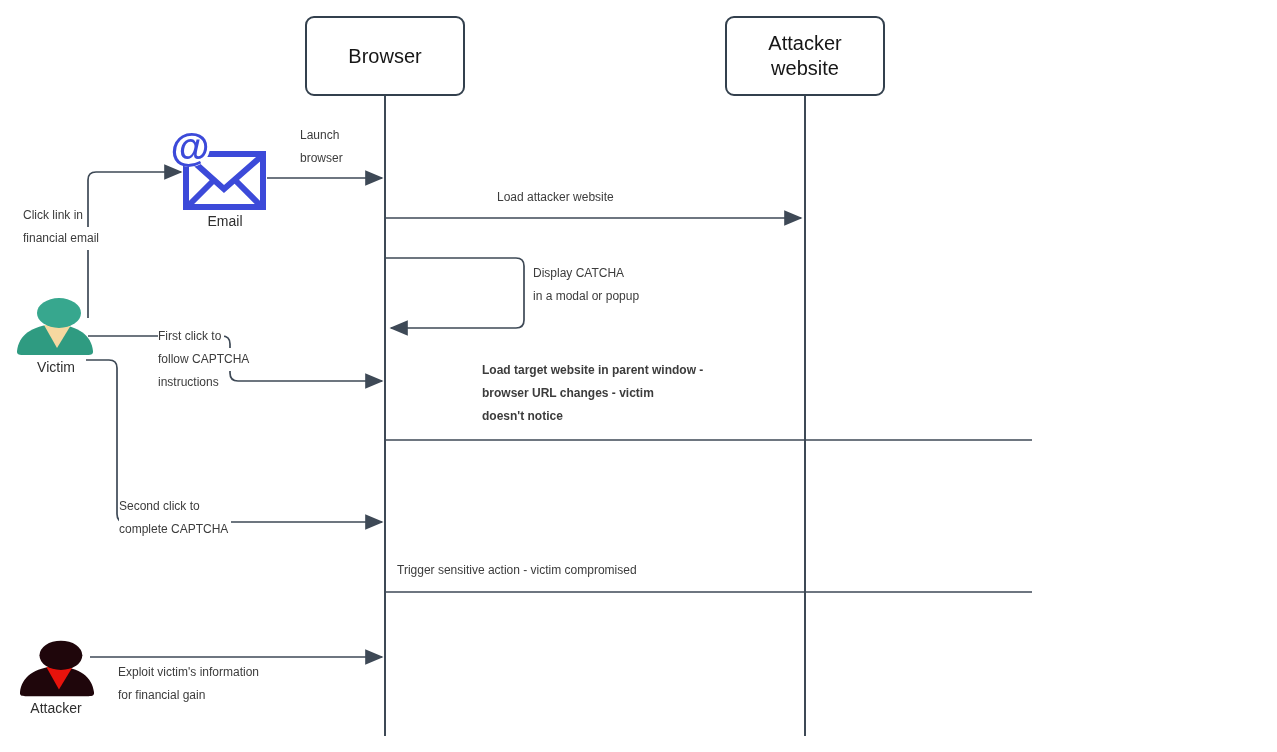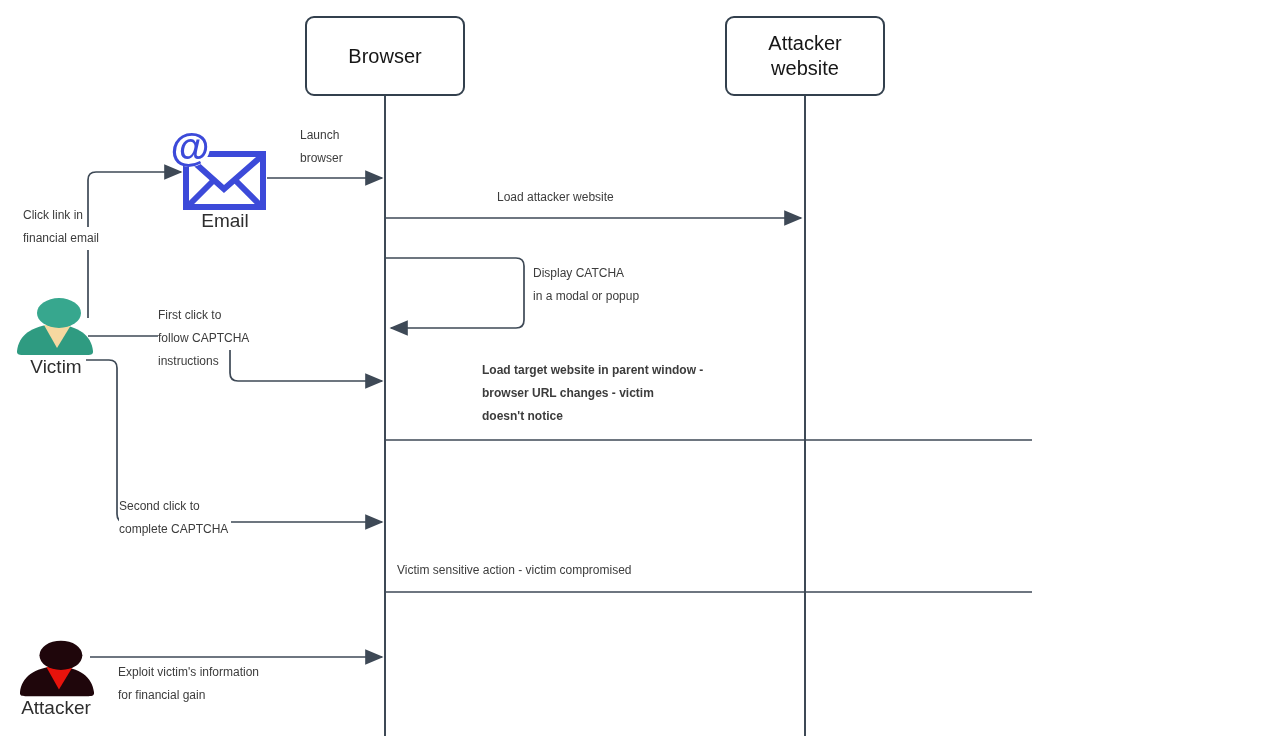--- a/index.html
+++ b/index.html
@@ -13,21 +13,21 @@
   .conn{stroke-width:1.7;}
   .pbox{
     position:absolute;width:160px;height:80px;box-sizing:border-box;
     background:#ffffff;border:2px solid #33404d;border-radius:9px;
     display:flex;flex-direction:column;align-items:center;justify-content:center;
     font-size:20px;line-height:25px;color:#161616;text-align:center;
   }
   .lbl{position:absolute;font-size:12px;line-height:23px;color:#3c3c3c;}
   .lbl div{white-space:nowrap;}
   .lbl.bg div{background:#ffffff;width:max-content;padding-right:3px;}
-  .actor-lbl{position:absolute;font-size:19px;line-height:22px;color:#2e2e2e;text-align:center;}
+  .actor-lbl{position:absolute;font-size:14px;line-height:22px;color:#2e2e2e;text-align:center;}
   .icon{position:absolute;}
 </style>
 </head>
 <body>
 
 <div class="canvas">
 
   <svg class="overlay" width="1277" height="752">
     <defs>
       <marker id="arw" viewBox="0 0 12 10" refX="11" refY="5" markerWidth="11" markerHeight="9" orient="auto-start-reverse">
@@ -96,39 +96,39 @@
 
   <div class="lbl" style="left:497px;top:186px;text-align:center;">
     <div>Load attacker website</div>
   </div>
 
   <div class="lbl" style="left:533px;top:262px;">
     <div>Display CATCHA</div>
     <div>in a modal or popup</div>
   </div>
 
-  <div class="lbl bg" style="left:158px;top:304px;">
+  <div class="lbl bg" style="left:158px;top:325px;">
     <div>First click to</div>
     <div>follow CAPTCHA</div>
     <div>instructions</div>
   </div>
 
   <div class="lbl" style="left:482px;top:359px;font-weight:bold;">
     <div>Load target website in parent window -</div>
     <div>browser URL changes - victim</div>
     <div>doesn't notice</div>
   </div>
 
   <div class="lbl bg" style="left:119px;top:495px;">
     <div>Second click to</div>
     <div>complete CAPTCHA</div>
   </div>
 
   <div class="lbl" style="left:397px;top:559px;">
-    <div>Victim sensitive action - victim compromised</div>
+    <div>Trigger sensitive action - victim compromised</div>
   </div>
 
   <div class="lbl" style="left:118px;top:661px;">
     <div>Exploit victim's information</div>
     <div>for financial gain</div>
   </div>
 
 </div>
 
 </body></html>

